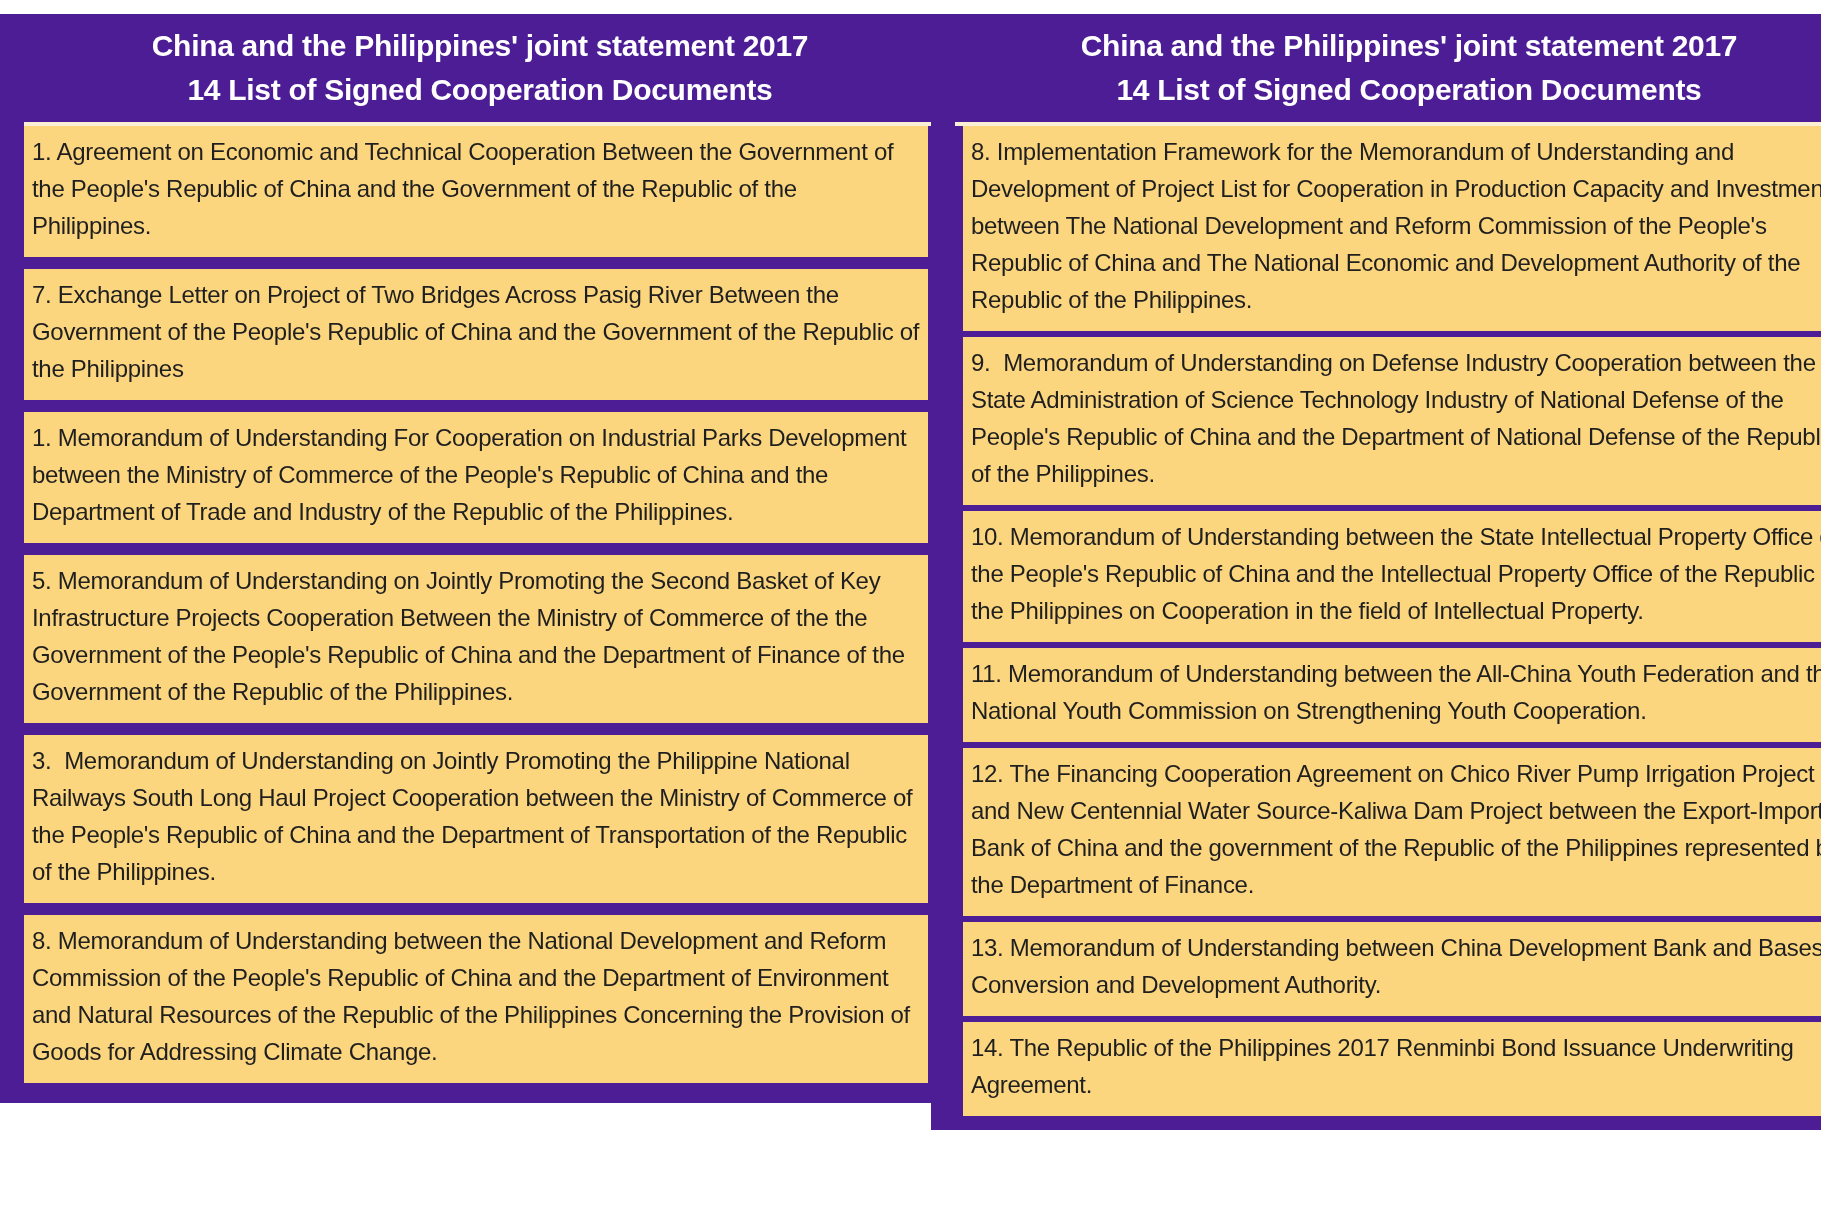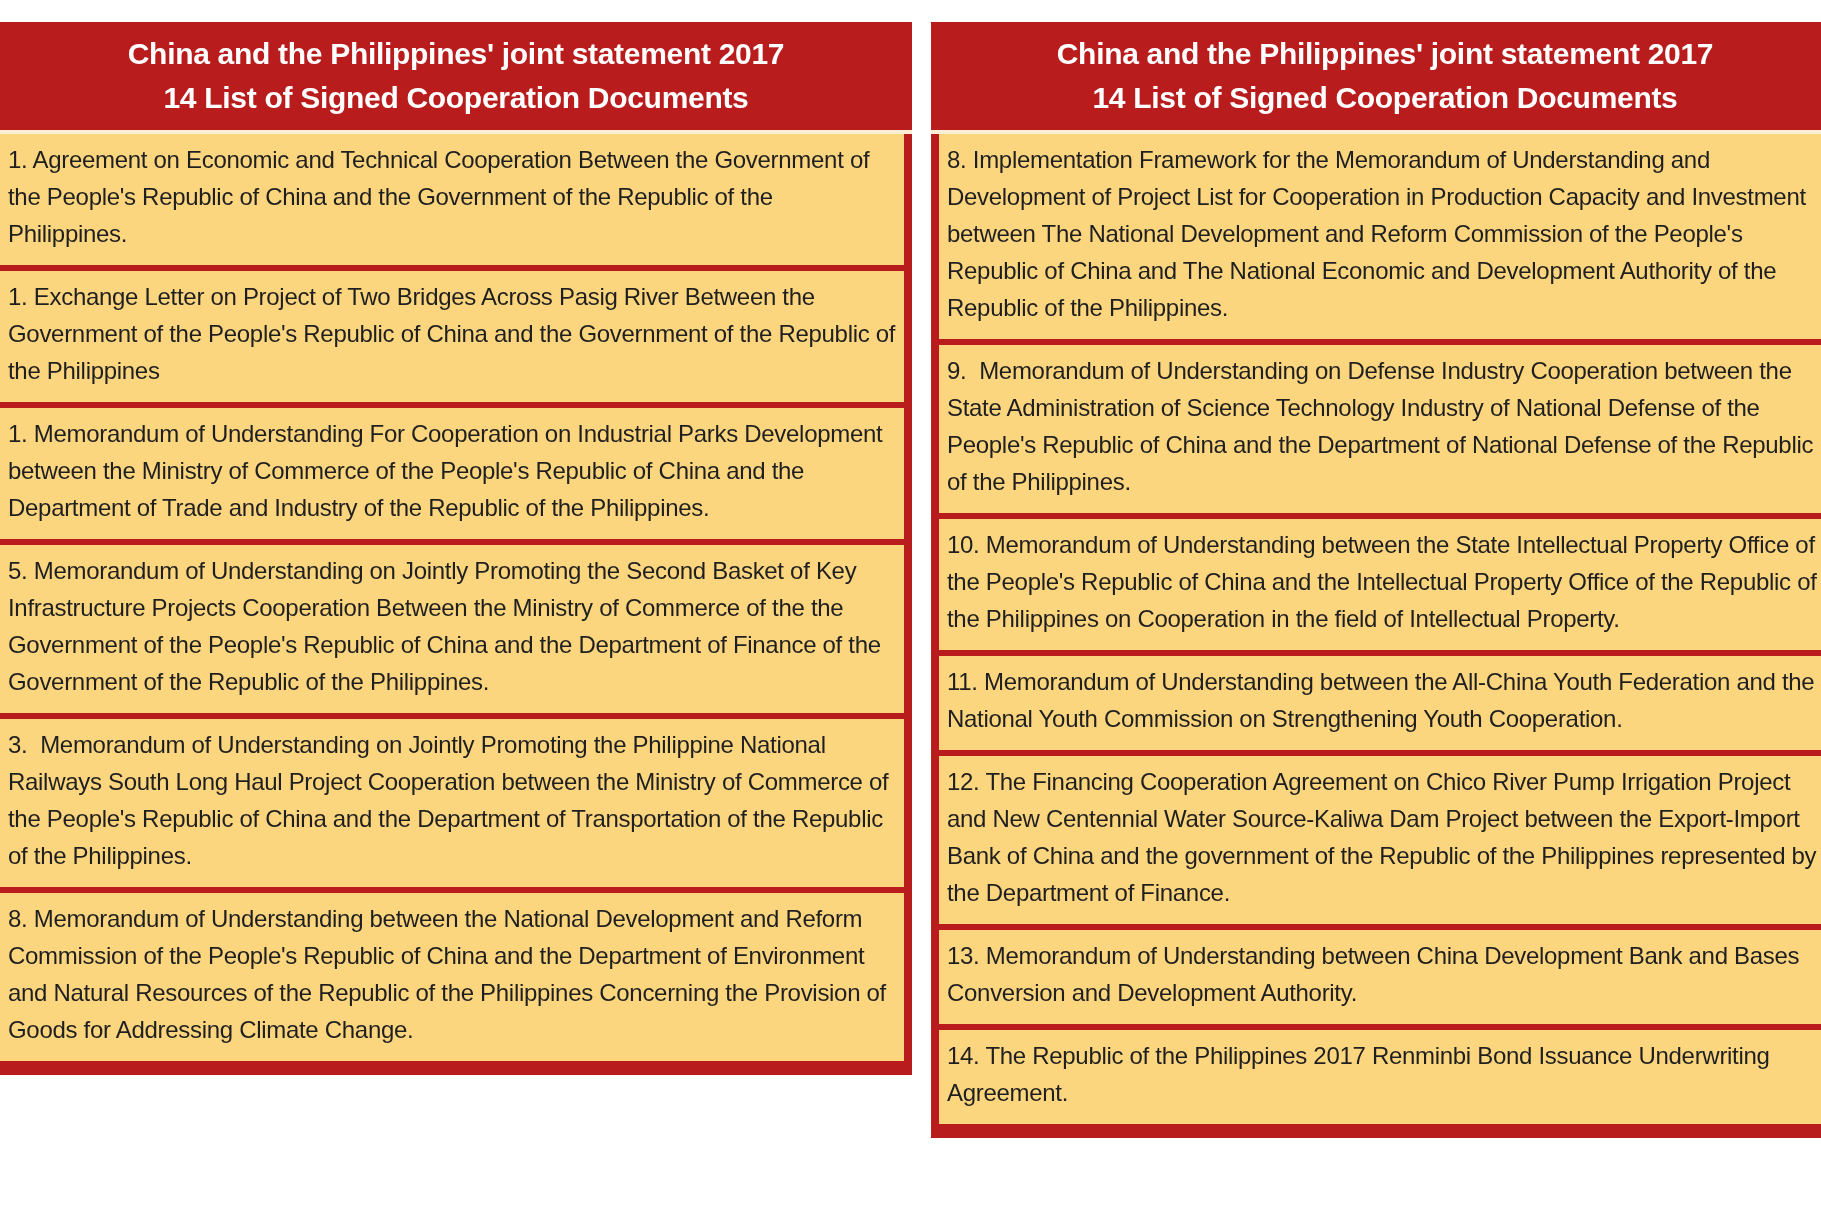--- a/index.html
+++ b/index.html
@@ -6,22 +6,23 @@
   .canvas {
     position: relative;
     width: 1821px;
     height: 1226px;
     background: #ffffff;
     overflow: hidden;
     font-family: "Liberation Sans", sans-serif;
   }
   .doc-table {
     position: absolute;
-    top: 22px;
-    background: #b91c1c;
+    top: 14px;
+    background: #4c1d95;
+    padding-left: 24px;
   }
   .doc-table.left  { left: 0;     width: 912px; }
   .doc-table.right { left: 931px; width: 908px; }
   .tbl-header {
     color: #ffffff;
     font-weight: 700;
     font-size: 30px;
     line-height: 44px;
     letter-spacing: -0.3px;
     text-align: center;
@@ -31,36 +32,36 @@
   .cells { padding: 0 0 8px 0; }
   .cell {
     background: #FCD67F;
     color: #1F1F1F;
     font-size: 24px;
     line-height: 37px;
     letter-spacing: -0.3px;
     padding: 7px 6px 13px 8px;
     white-space: pre-wrap;
   }
-  .doc-table.left  .cell { margin: 0 8px 6px 0; }
+  .doc-table.left  .cell { margin: 0 8px 12px 0; }
   .doc-table.right .cell { margin: 0 8px 6px 8px; }
 </style>
 </head>
 <body>
 
 <div class="canvas">
 
   <div class="doc-table left">
     <div class="tbl-header">
       <div>China and the Philippines' joint statement 2017</div>
       <div>14 List of Signed Cooperation Documents</div>
     </div>
     <div class="cells">
       <div class="cell">1. Agreement on Economic and Technical Cooperation Between the Government of the People's Republic of China and the Government of the Republic of the Philippines.</div>
-      <div class="cell">1. Exchange Letter on Project of Two Bridges Across Pasig River Between the Government of the People's Republic of China and the Government of the Republic of the Philippines</div>
+      <div class="cell">7. Exchange Letter on Project of Two Bridges Across Pasig River Between the Government of the People's Republic of China and the Government of the Republic of the Philippines</div>
       <div class="cell">1. Memorandum of Understanding For Cooperation on Industrial Parks Development between the Ministry of Commerce of the People's Republic of China and the Department of Trade and Industry of the Republic of the Philippines.</div>
       <div class="cell">5. Memorandum of Understanding on Jointly Promoting the Second Basket of Key Infrastructure Projects Cooperation Between the Ministry of Commerce of the the Government of the People's Republic of China and the Department of Finance of the Government of the Republic of the Philippines.</div>
       <div class="cell">3.  Memorandum of Understanding on Jointly Promoting the Philippine National Railways South Long Haul Project Cooperation between the Ministry of Commerce of the People's Republic of China and the Department of Transportation of the Republic of the Philippines.</div>
       <div class="cell">8. Memorandum of Understanding between the National Development and Reform Commission of the People's Republic of China and the Department of Environment and Natural Resources of the Republic of the Philippines Concerning the Provision of Goods for Addressing Climate Change.</div>
     </div>
   </div>
 
   <div class="doc-table right">
     <div class="tbl-header">
       <div>China and the Philippines' joint statement 2017</div>

